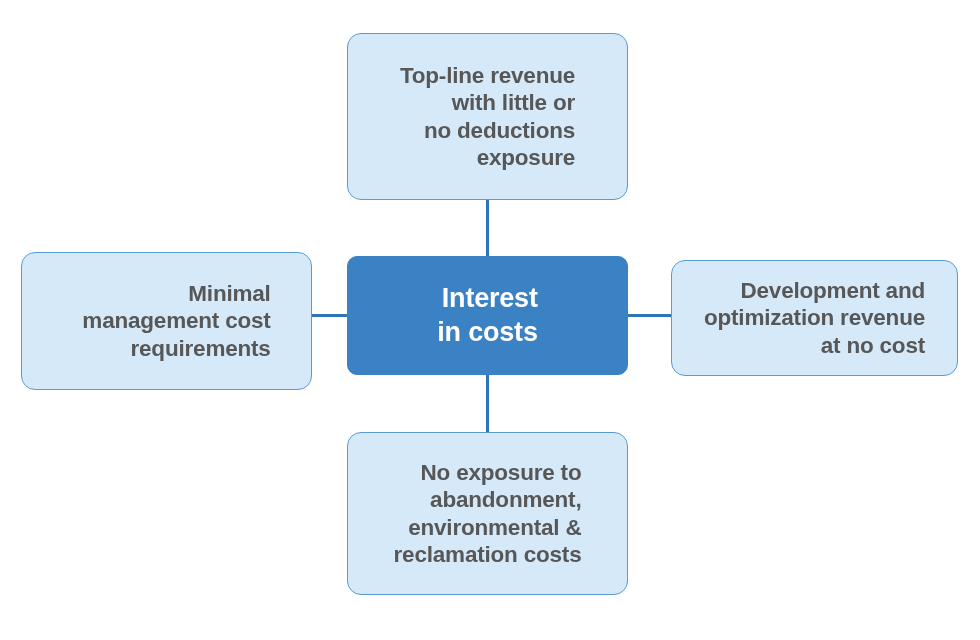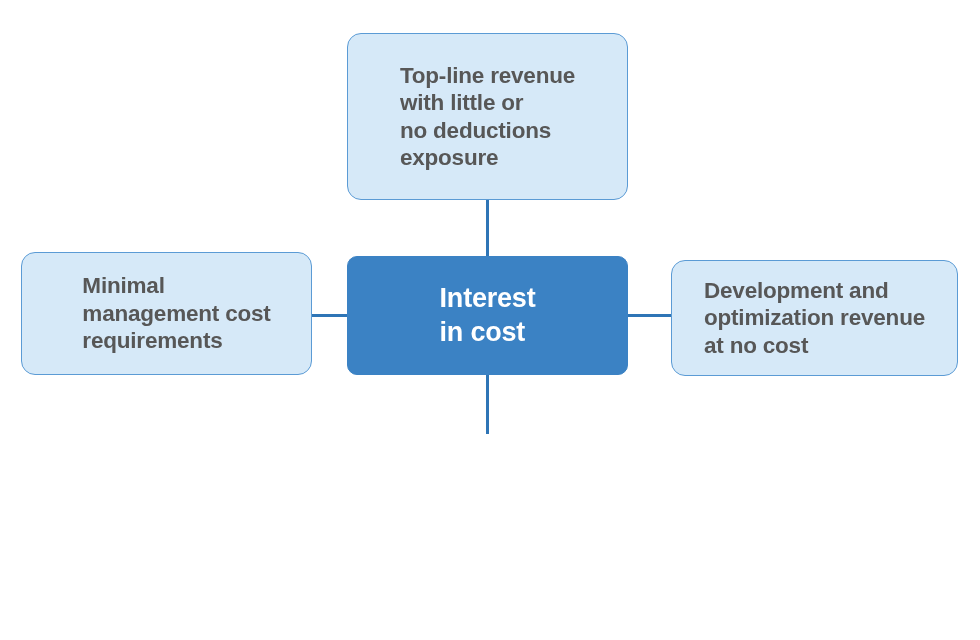--- a/index.html
+++ b/index.html
@@ -31,21 +31,21 @@
   #connector-left   { left: 311px; top: 314px;  width: 38px; }
   #connector-right  { left: 627px; top: 314px;  width: 46px; }
 
   
   .node {
     position: absolute;
     box-sizing: border-box;
     display: flex;
     align-items: center;
     justify-content: center;
-    text-align: left;
+    text-align: right;
     border-radius: 14px;
   }
   .node-leaf {
     background: #d6e9f8;
     border: 1.6px solid #5b9bd5;
     color: #575757;
     font-size: 22.5px;
     font-weight: bold;
     line-height: 1.22;
     letter-spacing: -0.2px;
@@ -55,21 +55,21 @@
     border: 1.6px solid #3b82c4;
     color: #ffffff;
     font-size: 27px;
     font-weight: bold;
     line-height: 1.25;
     letter-spacing: -0.2px;
   }
 
   #node-top    { left: 347px; top: 33px;  width: 281px; height: 167px; }
   #node-center { left: 347px; top: 256px; width: 281px; height: 119px; border-radius: 10px; }
-  #node-left   { left: 21px;  top: 252px; width: 291px; height: 123px; padding-left: 20px; }
+  #node-left   { left: 21px;  top: 252px; width: 291px; height: 138px; padding-left: 20px; }
   #node-right  { left: 671px; top: 260px; width: 287px; height: 116px; }
   #node-bottom { left: 347px; top: 432px; width: 281px; height: 163px; }
 
   .node-text { white-space: pre-line; display: block; padding: 0 8px; }
 </style>
 </head>
 <body>
 
 <div id="diagram-canvas">
 
@@ -86,23 +86,29 @@
   </div>
 
   <div class="node node-leaf" id="node-left">
     <span class="node-text">Minimal
 management cost
 requirements</span>
   </div>
 
   <div class="node node-center" id="node-center">
     <span class="node-text">Interest
-in cost</span>
+in costs</span>
   </div>
 
   <div class="node node-leaf" id="node-right">
     <span class="node-text">Development and
 optimization revenue
 at no cost</span>
   </div>
 
+  <div class="node node-leaf" id="node-bottom">
+    <span class="node-text">No exposure to
+abandonment,
+environmental &amp;
+reclamation costs</span>
+  </div>
 
 </div>
 
 </body></html>

